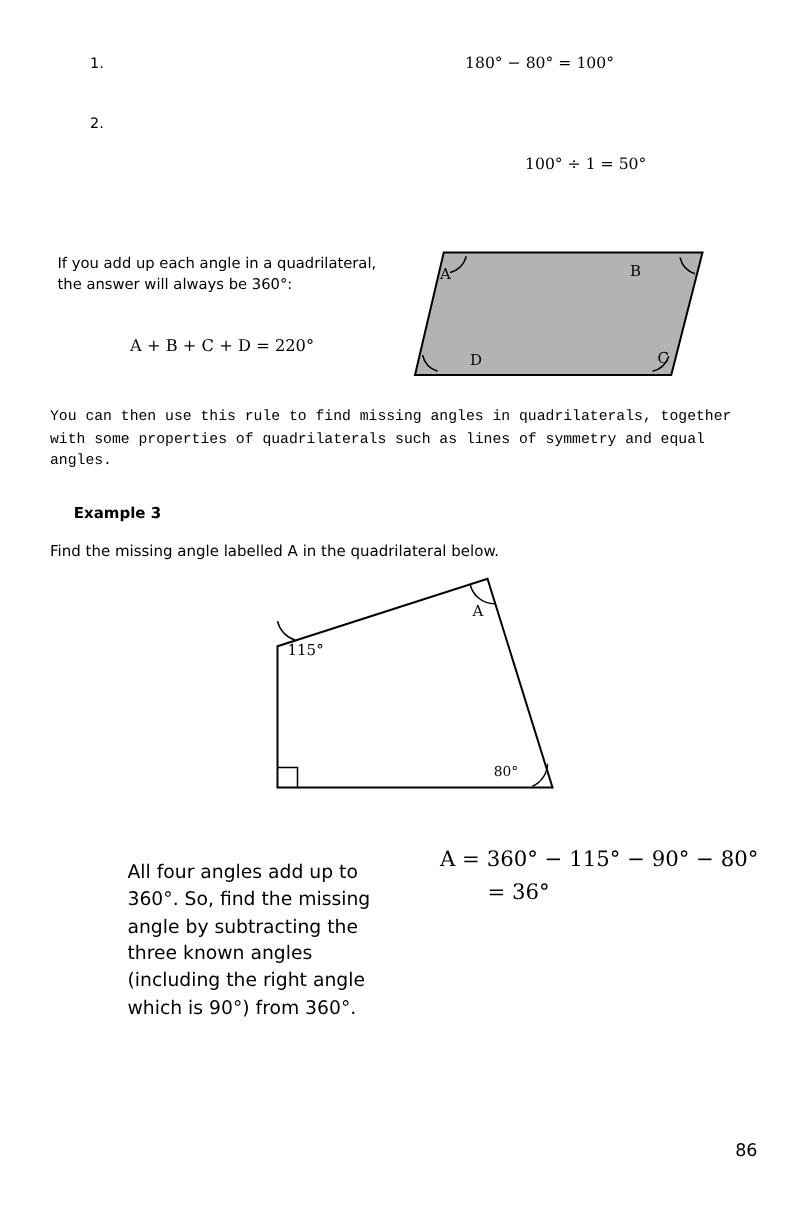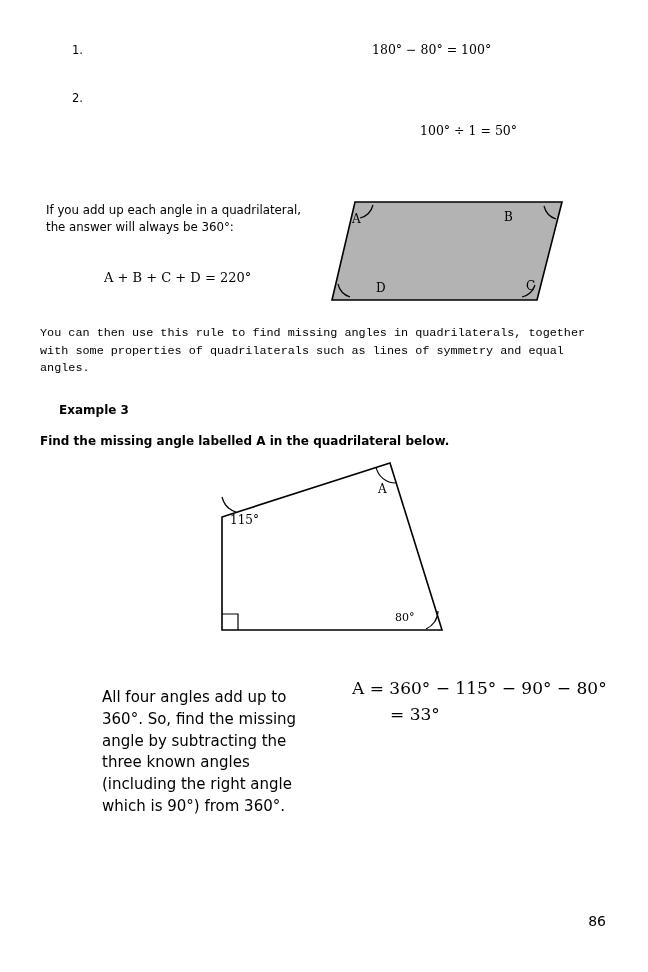--- a/index.html
+++ b/index.html
@@ -108,21 +108,20 @@
     top: 403px;
     font-size: 12px;
     font-weight: bold;
     margin-left: 19px;
   }
   .ex-line {
     position: absolute;
     left: 40px;
     top: 434px;
     font-size: 12px;
-    font-weight: bold;
   }
 
   
   .fig-ex {
     position: absolute;
     left: 200px;
     top: 455px;
     width: 270px;
     height: 195px;
   }
@@ -220,18 +219,18 @@
       <polyline points="22,159 38,159 38,175" fill="none" stroke="#000000" stroke-width="1.2"></polyline>
     </svg>
     <span class="ex-lbl ex-lbl-A">A</span>
     <span class="ex-lbl ex-lbl-115">115°</span>
     <span class="ex-lbl ex-lbl-80">80°</span>
   </div>
 
   <div class="explain">All four angles add up to 360°. So, find the missing angle by subtracting the three known angles (including the right angle which is 90°) from 360°.</div>
   <div class="answer">
     <span>A = 360° − 115° − 90° − 80°</span>
-    <span class="line2">= 33°</span>
+    <span class="line2">= 36°</span>
   </div>
 
   <div class="pageno">86</div>
 
 </div>
 
 </body></html>

